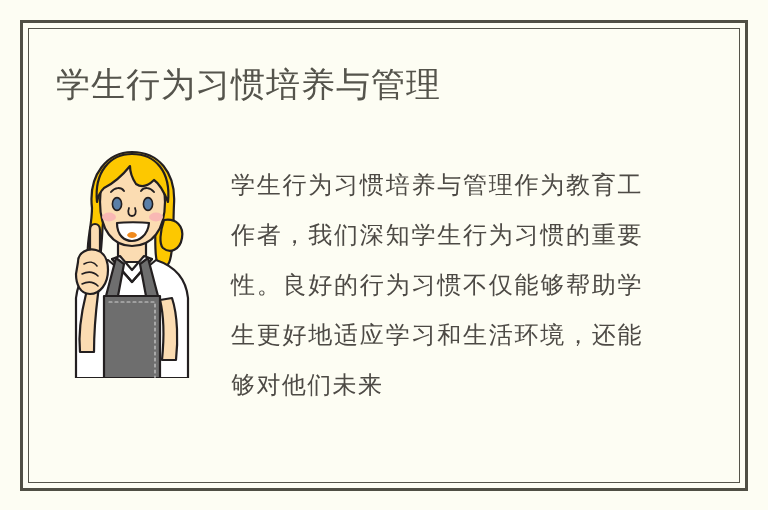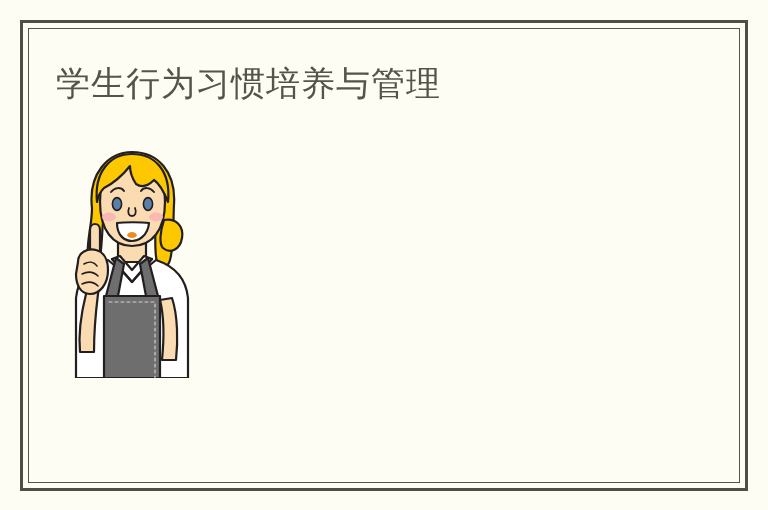--- a/index.html
+++ b/index.html
@@ -35,21 +35,21 @@
     top: 28px;
     width: 712px;
     height: 455px;
     border: 1px solid #55544a;
     box-sizing: border-box;
   }
   .title {
     position: absolute;
     left: 56px;
     top: 62px;
-    font-family: Liberation Serif, serif;
+    font-family: Liberation Sans, sans-serif;
     font-size: 34px;
     line-height: 44px;
     color: #55544c;
     letter-spacing: 1px;
     white-space: nowrap;
   }
   .illustration {
     position: absolute;
     left: 64px;
     top: 146px;
@@ -143,14 +143,15 @@
         <path d="M18 128 C24 125 30 126 34 130" fill="none" stroke-width="1.6"></path>
         <path d="M18 138 C24 135 30 136 34 140" fill="none" stroke-width="1.6"></path>
 
         <path d="M40 150 L96 150 L96 232 L40 232 Z" fill="#6e6e6e"></path>
         <path d="M45 156 L91 156 L91 232" fill="none" stroke="#cfcfcf" stroke-width="1.2" stroke-dasharray="3 3"></path>
 
       </g>
     </svg>
   </div>
 
+  <div class="body-text">学生行为习惯培养与管理作为教育工作者，我们深知学生行为习惯的重要性。良好的行为习惯不仅能够帮助学生更好地适应学习和生活环境，还能够对他们未来</div>
 
 </div>
 
 </body></html>

